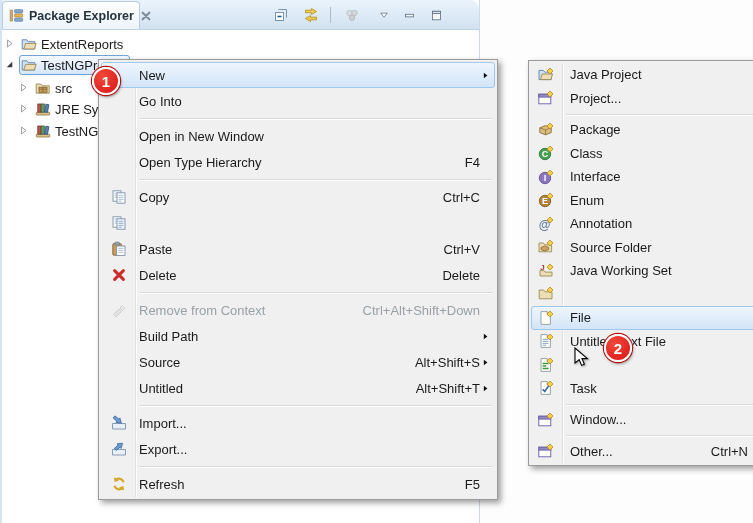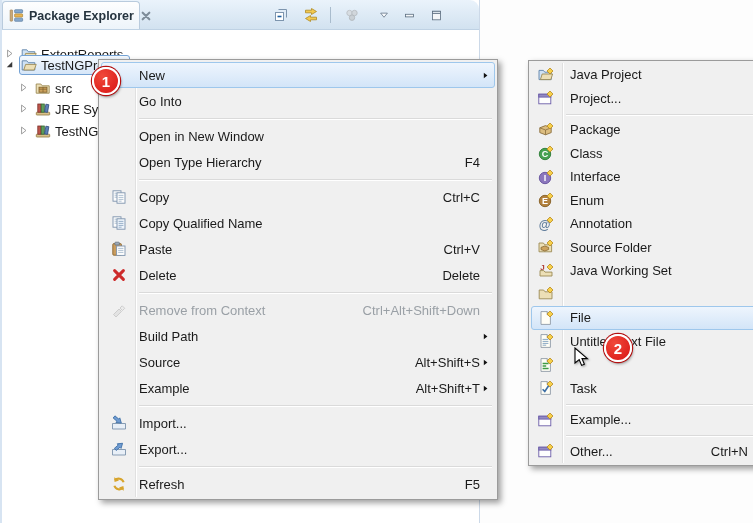--- a/index.html
+++ b/index.html
@@ -121,21 +121,21 @@
           </span>
           <span class="tb-btn" style="margin-left: 14px;">
             <svg width="13" height="13" viewBox="0 0 16 16">
               <rect x="3" y="2.8" width="10" height="10.5" fill="#f5f7f9" stroke="#5c6e80"></rect>
               <rect x="3" y="2.8" width="10" height="2.8" fill="#dde5ec" stroke="#5c6e80"></rect>
             </svg>
           </span>
         </div>
     </div>
     <div class="tree" id="tree">
-        <div class="tree-row" style="top: 11px; left: 2px;">
+        <div class="tree-row" style="top: 1px; left: 2px;">
           <span class="twisty">
             <svg width="11" height="11" viewBox="0 0 16 16">
               <path d="M5.2 3 L11.6 8 L5.2 13 Z" fill="#fefefe" stroke="#8c8c8c" stroke-width="1.2"></path>
             </svg>
           </span>
           <span class="tree-body">
             <span class="tree-icon"><svg width="16" height="16" viewBox="0 0 16 16">
                 <path d="M1.2 13 V3.8 h4.6 l1.5 1.9 h6.5 V13 Z" fill="#cfe2f4" stroke="#5e82a8" stroke-width="0.9"></path>
                 <path d="M2.8 13 L4.6 7.4 h10.6 L13.2 13 Z" fill="#ecdfb6" stroke="#9c8a55" stroke-width="0.9"></path>
               </svg></span>
@@ -253,21 +253,20 @@
       </div>
       <div class="menu-item">
         <span class="mi-icon">
           <svg width="16" height="16" viewBox="0 0 16 16">
             <rect x="2" y="1.8" width="8" height="10.4" fill="#fdfdfd" stroke="#7d93ad" stroke-width="0.9"></rect>
             <path d="M3.6 4.2h4.8M3.6 6.2h4.8M3.6 8.2h4.8" stroke="#a6bacd" stroke-width="0.9"></path>
             <rect x="6" y="3.8" width="8" height="10.4" fill="#eef4fb" stroke="#7d93ad" stroke-width="0.9"></rect>
             <path d="M7.6 6.4h4.8M7.6 8.4h4.8M7.6 10.4h4.8M7.6 12.2h3" stroke="#8fa9c4" stroke-width="0.9"></path>
           </svg>
         </span>
-        <span class="mi-label">Copy Qualified Name</span>
         <span class="mi-shortcut"></span>
         <span class="mi-arrow"></span>
       </div>
       <div class="menu-item">
         <span class="mi-icon">
           <svg width="16" height="16" viewBox="0 0 16 16">
             <rect x="1.8" y="2.6" width="8.6" height="11.6" rx="1" fill="#c99c5e" stroke="#8a652f" stroke-width="0.9"></rect>
             <rect x="3.8" y="1.2" width="4.6" height="2.8" rx="0.9" fill="#9fabb9" stroke="#64727f" stroke-width="0.8"></rect>
             <rect x="5.6" y="5" width="8.4" height="9.4" fill="#fdfdfd" stroke="#7d93ad" stroke-width="0.9"></rect>
             <path d="M7.2 7.4h5.2M7.2 9.4h5.2M7.2 11.4h5.2" stroke="#a6bacd" stroke-width="0.9"></path>
@@ -316,21 +315,21 @@
         <span class="mi-label">Source</span>
         <span class="mi-shortcut">Alt+Shift+S</span>
         <span class="mi-arrow">
           <svg width="9" height="9" viewBox="0 0 16 16">
             <path d="M5 3.2 L11.4 8 L5 12.8 Z" fill="#111"></path>
           </svg>
         </span>
       </div>
       <div class="menu-item">
         <span class="mi-icon"></span>
-        <span class="mi-label">Example</span>
+        <span class="mi-label">Untitled</span>
         <span class="mi-shortcut">Alt+Shift+T</span>
         <span class="mi-arrow">
           <svg width="9" height="9" viewBox="0 0 16 16">
             <path d="M5 3.2 L11.4 8 L5 12.8 Z" fill="#111"></path>
           </svg>
         </span>
       </div>
       <div class="menu-sep"></div>
       <div class="menu-item">
         <span class="mi-icon">
@@ -546,21 +545,21 @@
       </div>
       <div class="menu-sep"></div>
       <div class="menu-item">
         <span class="mi-icon">
           <svg width="16" height="16" viewBox="0 0 16 16">
             <rect x="0.8" y="4.2" width="12" height="9.6" fill="#fefefe" stroke="#6b5ca8" stroke-width="0.9"></rect>
             <rect x="0.8" y="4.2" width="12" height="2.9" fill="#938ac2" stroke="#6b5ca8" stroke-width="0.9"></rect>
             <path d="M12 1 L15 4 L12 7 L9 4 Z" fill="#f7d04a" stroke="#b8891f" stroke-width="0.8"></path>
           </svg>
         </span>
-        <span class="mi-label">Example...</span>
+        <span class="mi-label">Window...</span>
         <span class="mi-shortcut"></span>
         <span class="mi-arrow"></span>
       </div>
       <div class="menu-sep"></div>
       <div class="menu-item">
         <span class="mi-icon">
           <svg width="16" height="16" viewBox="0 0 16 16">
             <rect x="0.8" y="4.2" width="12" height="9.6" fill="#fefefe" stroke="#6b5ca8" stroke-width="0.9"></rect>
             <rect x="0.8" y="4.2" width="12" height="2.9" fill="#938ac2" stroke="#6b5ca8" stroke-width="0.9"></rect>
             <path d="M12 1 L15 4 L12 7 L9 4 Z" fill="#f7d04a" stroke="#b8891f" stroke-width="0.8"></path>

